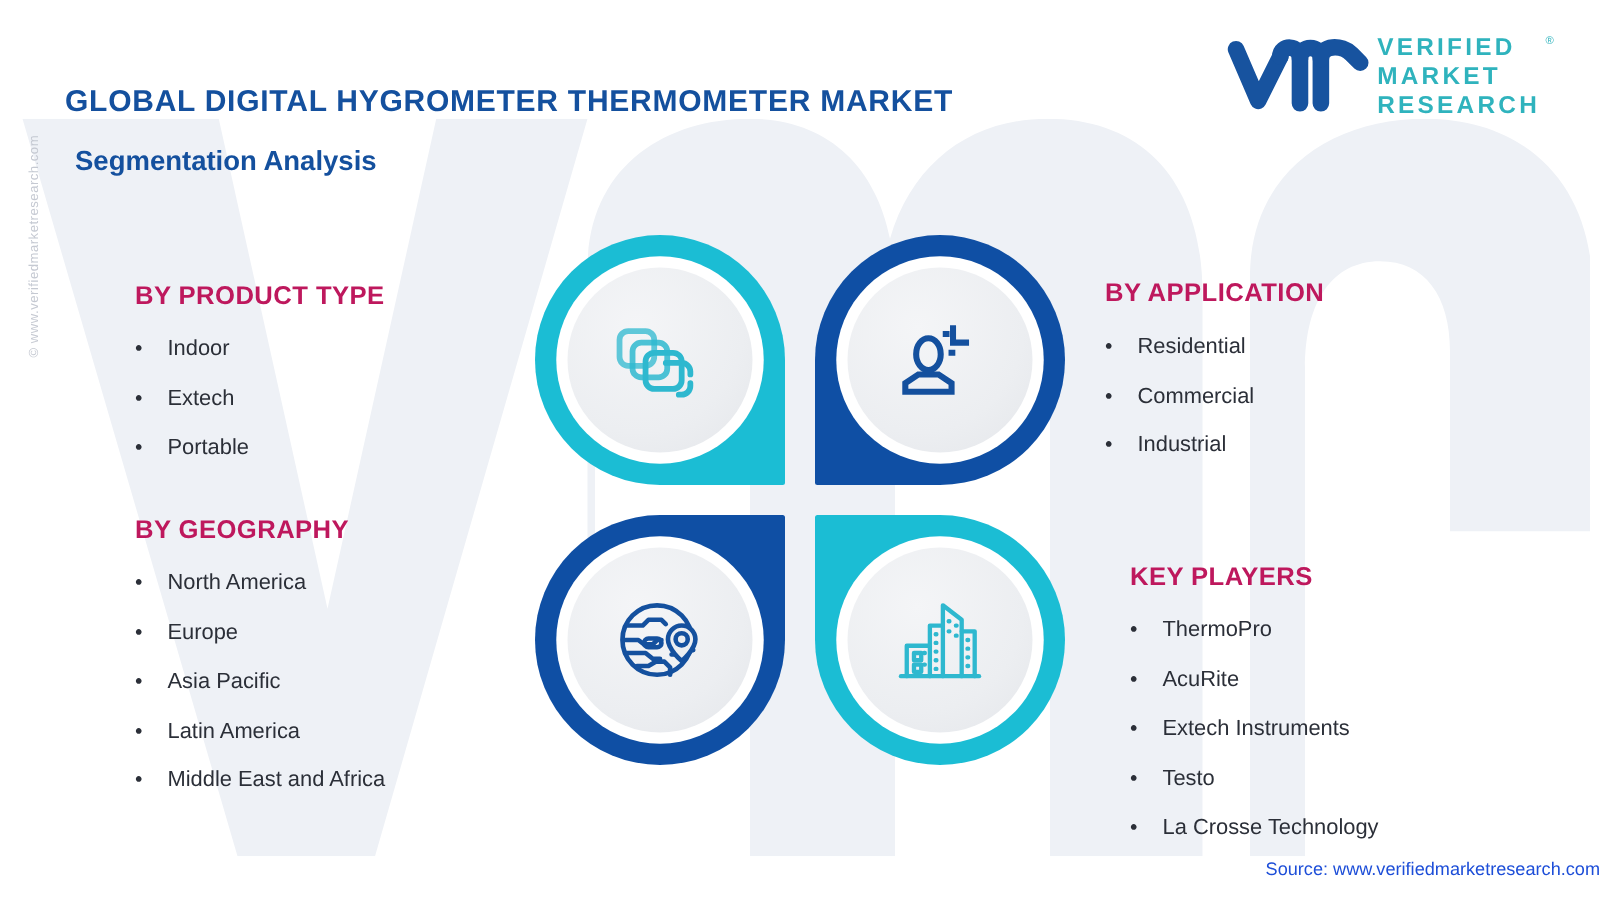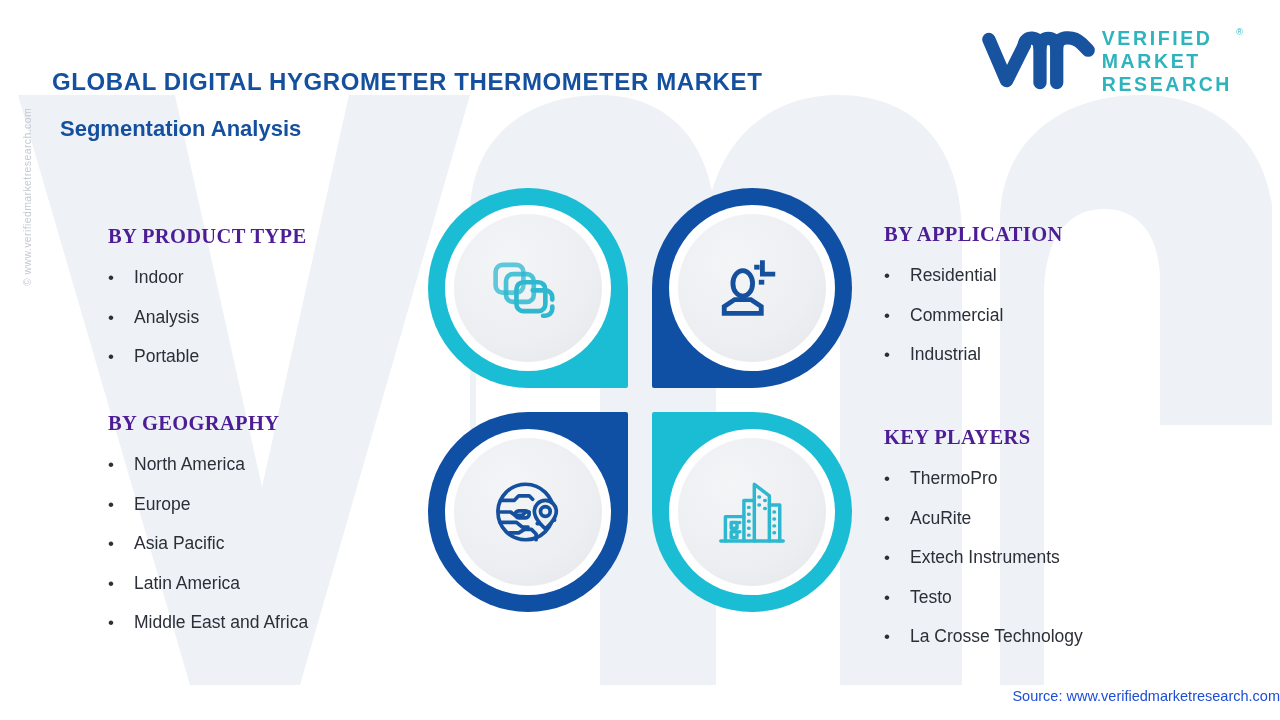--- a/index.html
+++ b/index.html
@@ -104,27 +104,26 @@
     white-space: nowrap;
     z-index: 3;
   }
 
   
   .col { position: absolute; z-index: 3; }
   .col-left  { left: 108px; }
   .col-right { left: 884px; }
 
   .seg-heading {
-    color: #4c1d95;
+    color: #be185d;
     font-size: 20.5px;
     font-weight: 700;
     letter-spacing: 0.35px;
     text-transform: uppercase;
     white-space: nowrap;
-    font-family: Liberation Serif, serif;
   }
   .seg-list { list-style: none; margin-top: 10px; }
   .seg-list li {
     display: flex;
     align-items: baseline;
     font-size: 17.5px;
     color: #2b2f38;
     line-height: 38.5px;
     white-space: nowrap;
   }
@@ -133,21 +132,21 @@
     flex: 0 0 26px;
     color: #2b2f38;
     font-size: 17px;
     line-height: 38.5px;
   }
 
   
   #block-product-type { top: 225px; }
   #block-geography    { top: 412px; }
   #block-application  { top: 223px; }
-  #block-key-players  { top: 426px; }
+  #block-key-players  { top: 450px; margin-left: 20px; }
 
   #block-geography .seg-list li,
   #block-key-players .seg-list li { line-height: 38.5px; }
 
   
   .cluster {
     position: absolute;
     left: 428px;
     top: 188px;
     width: 424px;
@@ -334,21 +333,21 @@
 
   <div class="col col-left" id="block-product-type">
     <div class="seg-heading">BY PRODUCT TYPE</div>
     <ul class="seg-list">
       <li>
         <span class="dot">•</span>
         <span>Indoor</span>
       </li>
       <li>
         <span class="dot">•</span>
-        <span>Analysis</span>
+        <span>Extech</span>
       </li>
       <li>
         <span class="dot">•</span>
         <span>Portable</span>
       </li>
     </ul>
   </div>
 
   <div class="col col-left" id="block-geography">
     <div class="seg-heading">BY GEOGRAPHY</div>

